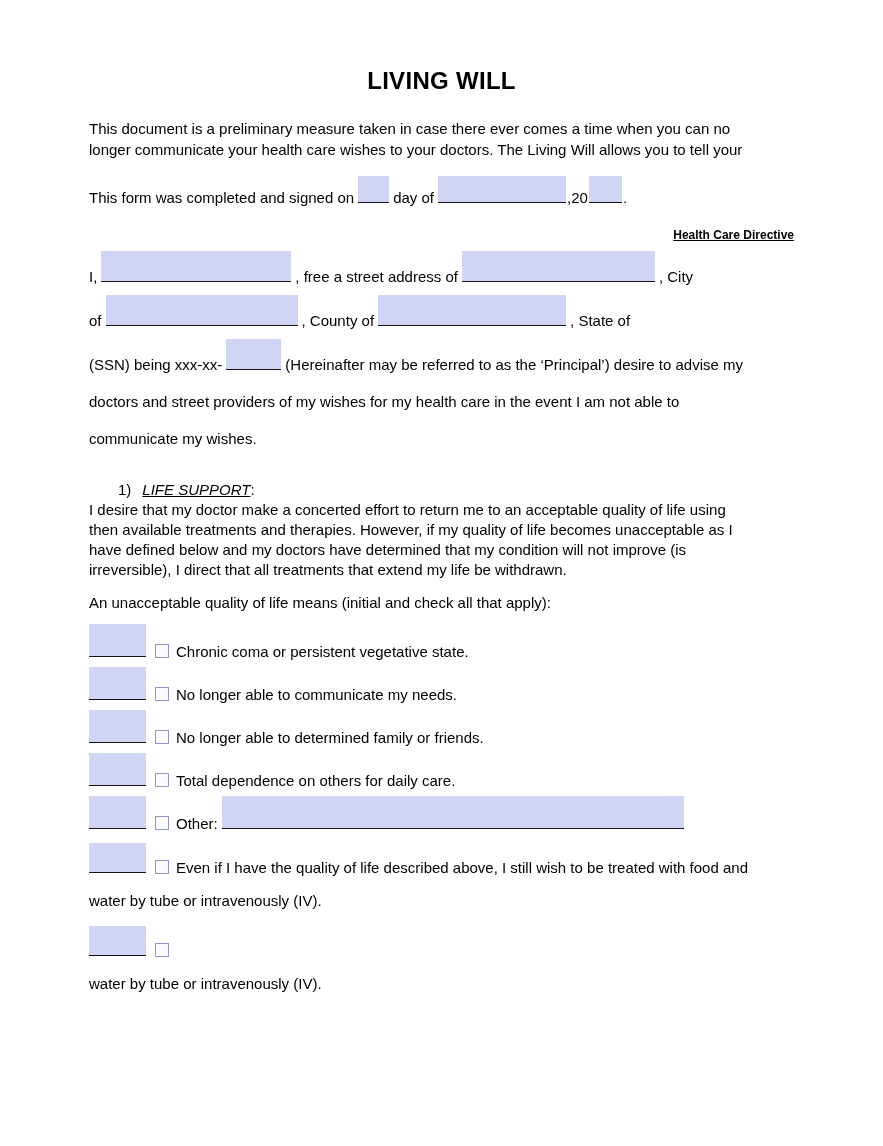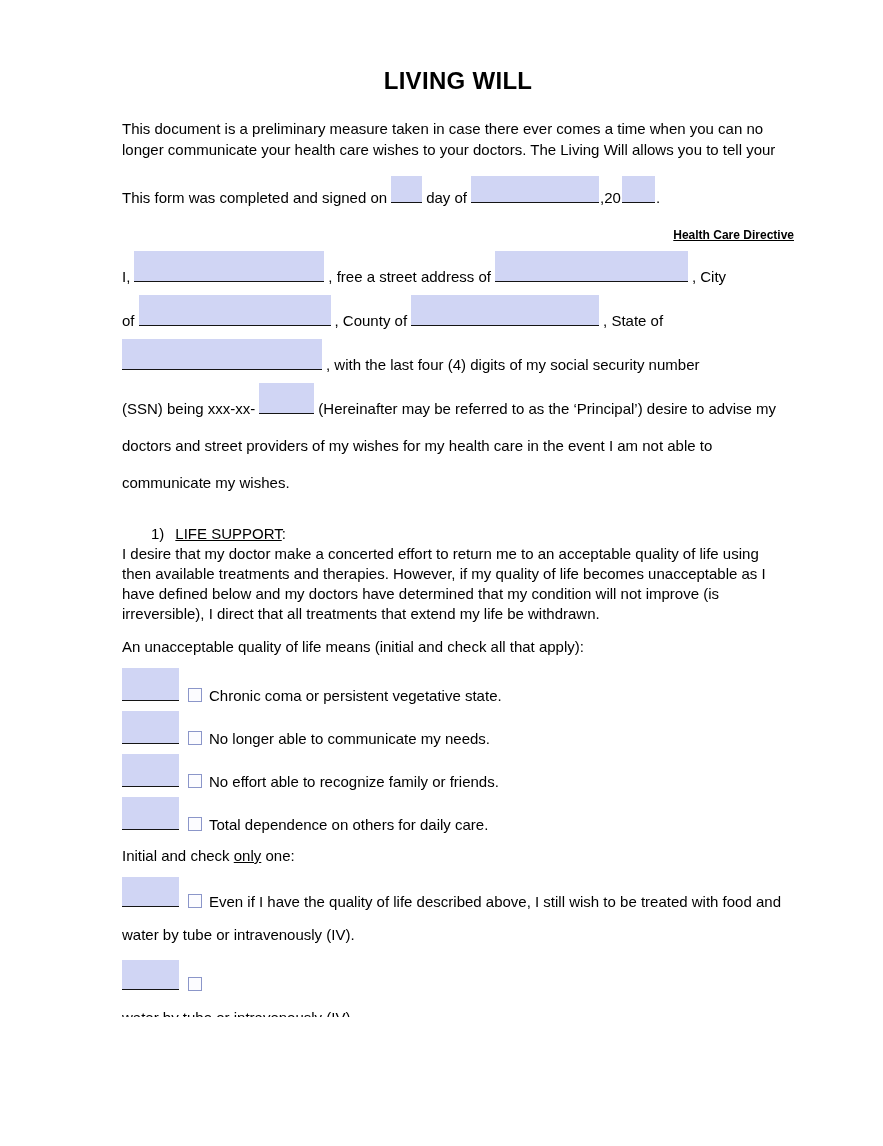--- a/index.html
+++ b/index.html
@@ -1,19 +1,19 @@
 <!DOCTYPE html>
 <html><head>
 <meta charset="utf-8">
 <style>
   html,body { margin:0; padding:0; background:#ffffff; }
   .page {
     width:883px; height:1017px; background:#ffffff; position:relative;
     font-family:"Liberation Sans", sans-serif; font-size:15px; color:#000;
-    overflow:hidden; box-sizing:border-box;padding-left:33px;
+    overflow:hidden; box-sizing:border-box;
   }
   .content { padding:66px 89px 0 89px; box-sizing:border-box; }
 
   .title { font-size:24px; font-weight:700; text-align:center; line-height:30px; margin:0 0 22px 0; letter-spacing:.3px; }
 
   .intro .line { line-height:21px; }
 
   .field {
     display:inline-block; background:#d0d5f4; border-bottom:1.6px solid #141414;
     vertical-align:baseline; margin:0 4px;
@@ -24,21 +24,21 @@
   .w188 { width:188px; } .w200 { width:200px; margin-left:0; } .w55 { width:55px; }
 
   .signed-row { margin-top:16px; line-height:26px; white-space:nowrap; }
 
   .h2 { font-size:12px; font-weight:700; text-decoration:underline; text-align:right; margin:14px 0 6px 0; line-height:20px; }
 
   .dline { line-height:37px; white-space:nowrap; }
 
   .ls-head { margin-top:23px; line-height:20px; }
   .ls-num { margin-left:29px; margin-right:11px; }
-  .iu { text-decoration:underline; }
+  .iu { font-style:italic; text-decoration:underline; }
 
   .ls-body .line { line-height:20px; }
   .apply-prompt { margin-top:13px; line-height:20px; }
 
   .opt-block { margin-top:11px; }
   .opt-row { margin-bottom:7px; white-space:nowrap; }
   .initial { width:57px; height:32px; margin:0 0 0 0; }
   .cb {
     width:12px; height:12px; display:inline-block; box-sizing:content-box;
     border:1.5px solid #8b96c9; background:#fcfcff; vertical-align:-1px;
@@ -79,23 +79,20 @@
     <div class="h2">Health Care Directive</div>
 
     <div class="directive">
       <div class="dline">
         <span>I,</span><span class="field h30 w190"></span><span>, free a street address of</span><span class="field h30 w193"></span><span>, City</span>
       </div>
       <div class="dline">
         <span>of</span><span class="field h30 w192"></span><span>, County of</span><span class="field h30 w188"></span><span>, State of</span>
       </div>
       <div class="dline">
-        <span class="field h30 w200"></span><span>, with the last four (4) digits of my social security number</span>
-      </div>
-      <div class="dline">
         <span>(SSN) being xxx-xx-</span><span class="field h30 w55"></span><span>(Hereinafter may be referred to as the ‘Principal’) desire to advise my</span>
       </div>
       <div class="dline">
         <span>doctors and street providers of my wishes for my health care in the event I am not able to</span>
       </div>
       <div class="dline">
         <span>communicate my wishes.</span>
       </div>
     </div>
 
@@ -113,30 +110,30 @@
     <div class="apply-prompt">An unacceptable quality of life means (initial and check all that apply):</div>
 
     <div class="opt-block">
       <div class="opt-row">
         <span class="field initial"></span><span class="cb"></span><span>Chronic coma or persistent vegetative state.</span>
       </div>
       <div class="opt-row">
         <span class="field initial"></span><span class="cb"></span><span>No longer able to communicate my needs.</span>
       </div>
       <div class="opt-row">
-        <span class="field initial"></span><span class="cb"></span><span>No effort able to recognize family or friends.</span>
+        <span class="field initial"></span><span class="cb"></span><span>No longer able to determined family or friends.</span>
       </div>
       <div class="opt-row">
         <span class="field initial"></span><span class="cb"></span><span>Total dependence on others for daily care.</span>
       </div>
+      <div class="opt-row">
+        <span class="field initial"></span><span class="cb"></span><span>Other:</span><span class="field other-field"></span>
+      </div>
     </div>
 
-    <div class="only-prompt">
-      <span>Initial and check</span> <span class="iu">only</span> <span>one:</span>
-    </div>
 
     <div class="choice">
       <div class="choice-l1">
         <span class="field initial"></span><span class="cb"></span><span>Even if I have the quality of life described above, I still wish to be treated with food and</span>
       </div>
       <div class="choice-l2">water by tube or intravenously (IV).</div>
     </div>
 
     <div class="choice">
       <div class="choice-l1">

